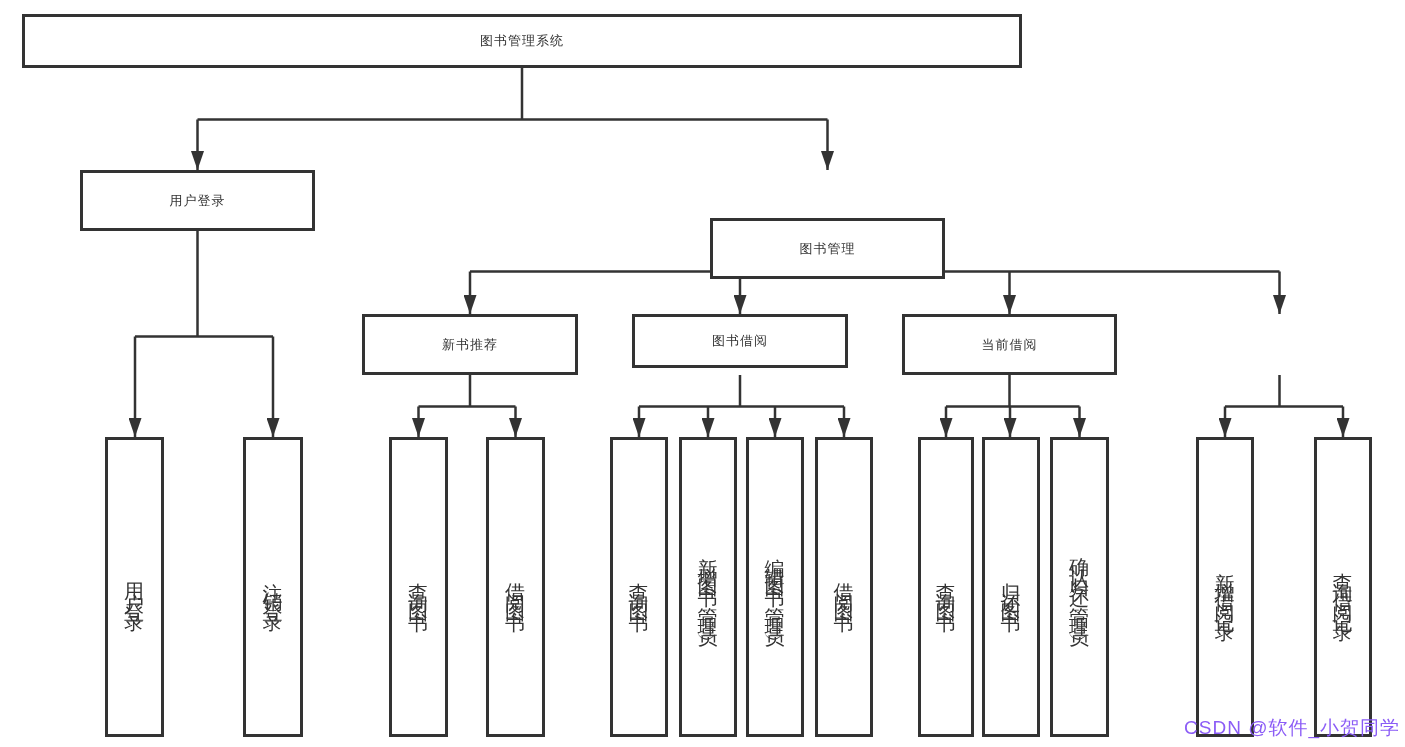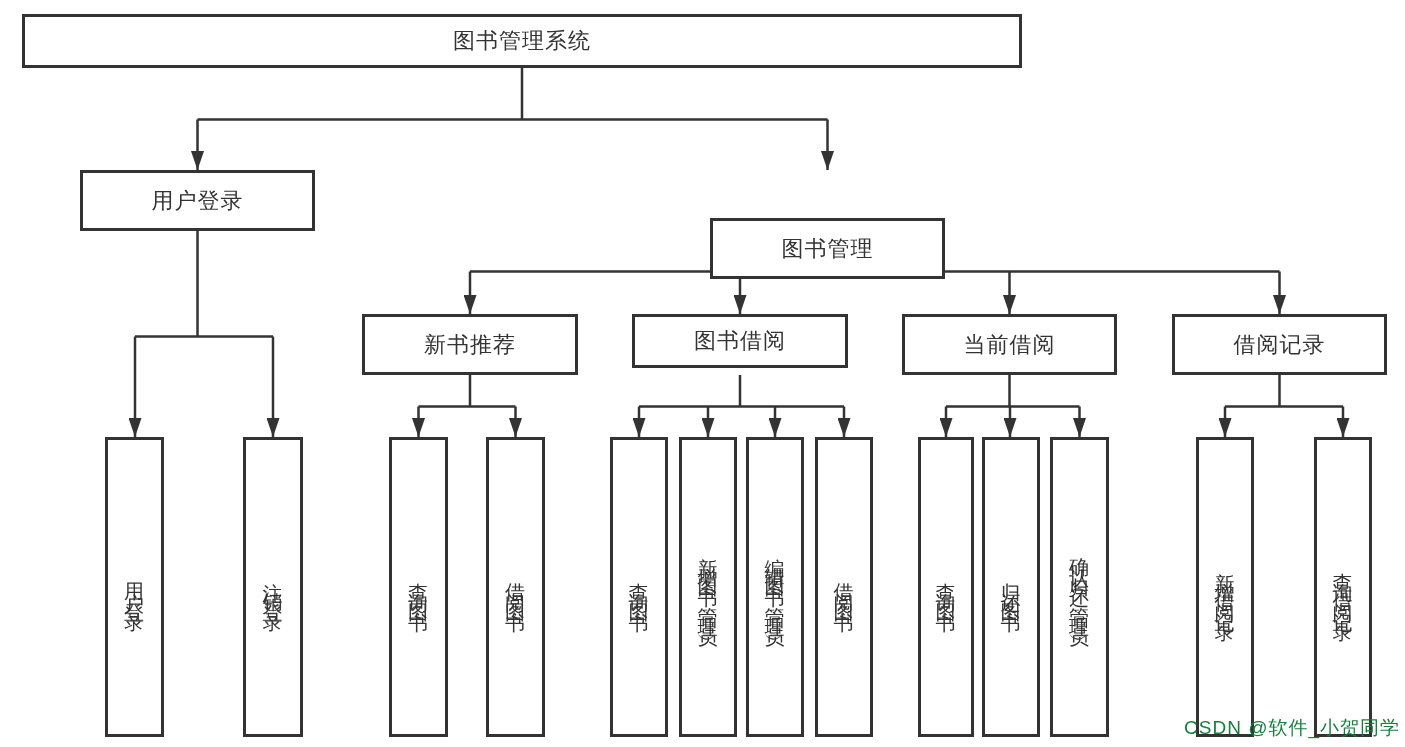--- a/index.html
+++ b/index.html
@@ -22,38 +22,38 @@
     position: absolute;
     box-sizing: border-box;
     border: 3px solid #333333;
     background: #ffffff;
     display: flex;
     align-items: center;
     justify-content: center;
     z-index: 2;
   }
   .hlabel {
-    font-size: 22px;
+    font-size: 13px;
     letter-spacing: 1px;
     white-space: nowrap;
   }
   .vlabel {
     writing-mode: vertical-rl;
     text-orientation: mixed;
     font-size: 20px;
     line-height: 1;
     letter-spacing: 10px;
   }
   .watermark {
     position: absolute;
     right: 5px;
     bottom: 6px;
     font-size: 19px;
     letter-spacing: 1px;
-    color: #15803d;
+    color: #8b5cf6;
     z-index: 5;
     white-space: nowrap;
   }
 </style>
 </head>
 <body>
 
 <div class="stage">
 
   <svg class="connectors" viewBox="0 0 1405 747" xmlns="http://www.w3.org/2000/svg">
@@ -107,23 +107,20 @@
 
   <div class="box" style="left:362px; top:314px; width:216px; height:61px;">
     <span class="hlabel">新书推荐</span>
   </div>
   <div class="box" style="left:632px; top:314px; width:216px; height:54px;">
     <span class="hlabel">图书借阅</span>
   </div>
   <div class="box" style="left:902px; top:314px; width:215px; height:61px;">
     <span class="hlabel">当前借阅</span>
   </div>
-  <div class="box" style="left:1172px; top:314px; width:215px; height:61px;">
-    <span class="hlabel">借阅记录</span>
-  </div>
 
   <div class="box" style="left:105px; top:437px; width:59px; height:300px;">
     <span class="vlabel">用户登录</span>
   </div>
   <div class="box" style="left:243px; top:437px; width:60px; height:300px;">
     <span class="vlabel">注销登录</span>
   </div>
 
   <div class="box" style="left:389px; top:437px; width:59px; height:300px;">
     <span class="vlabel">查询图书</span>

